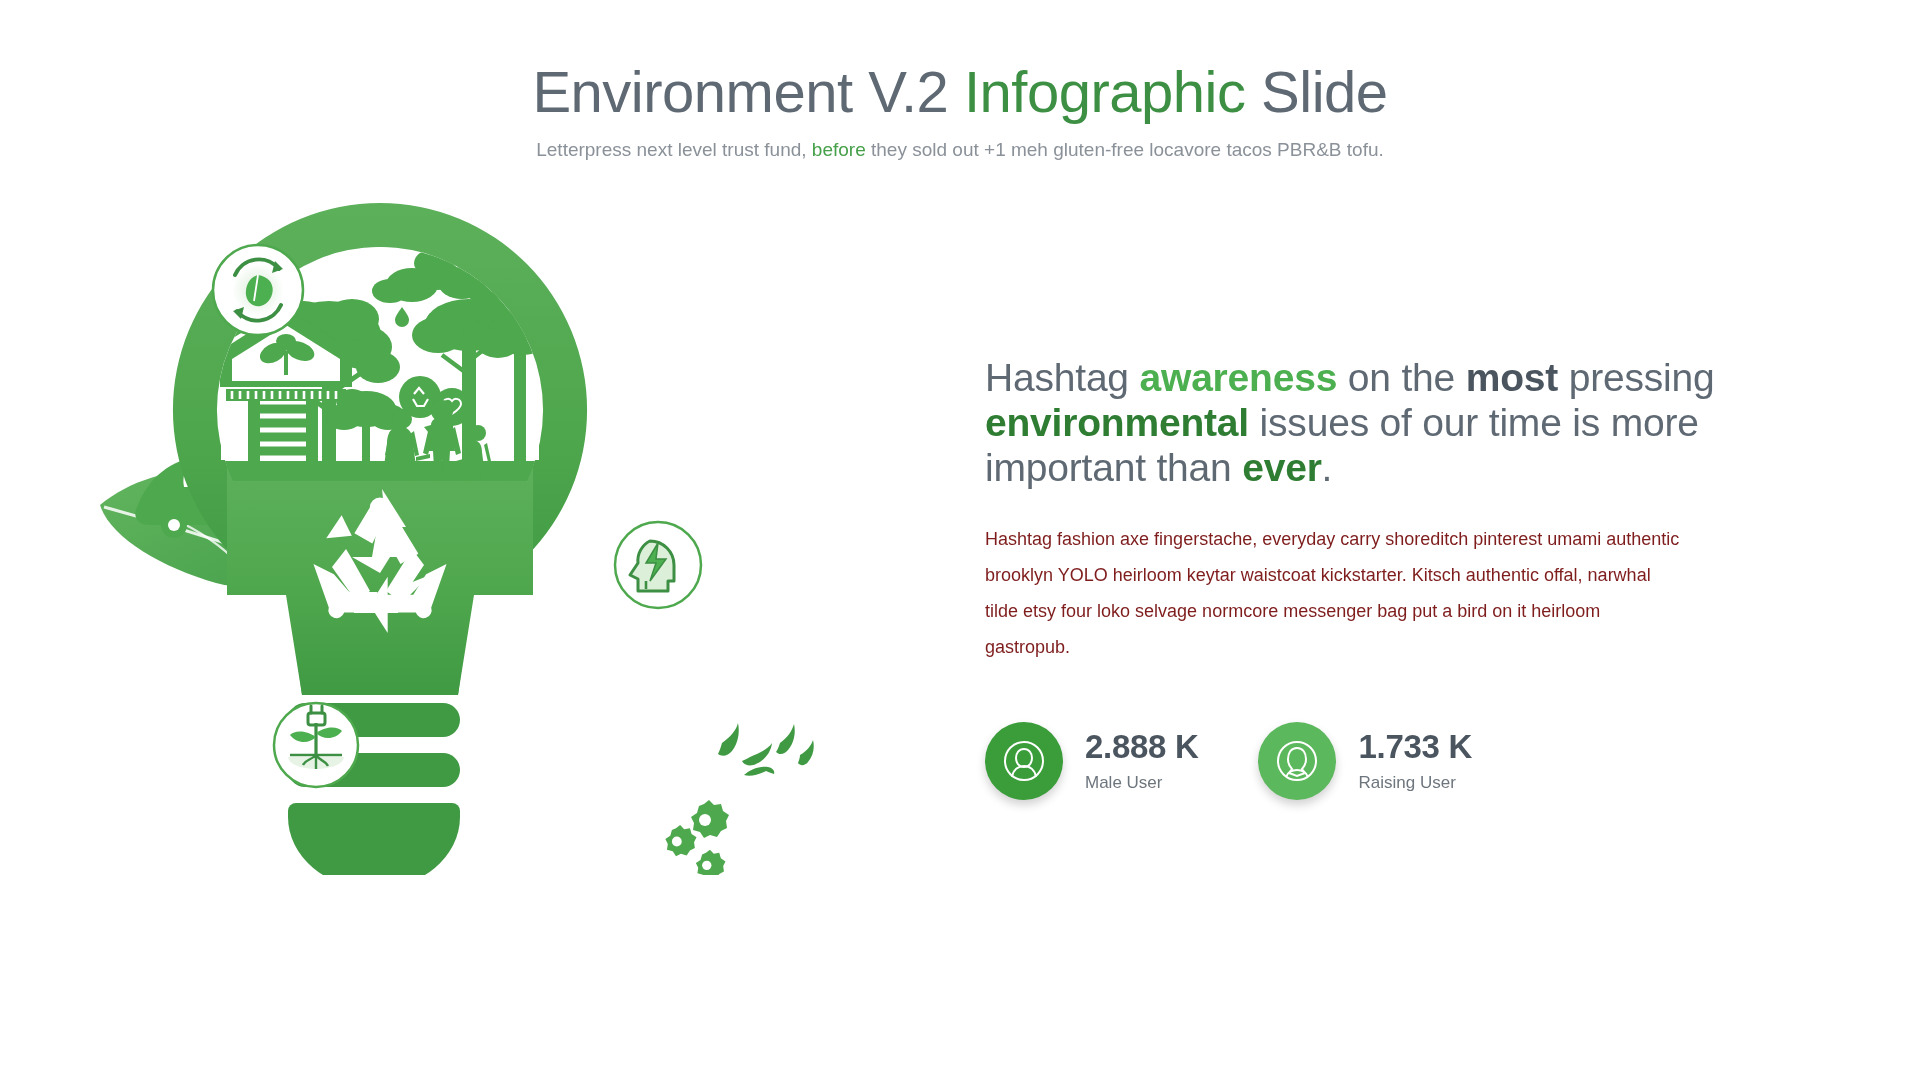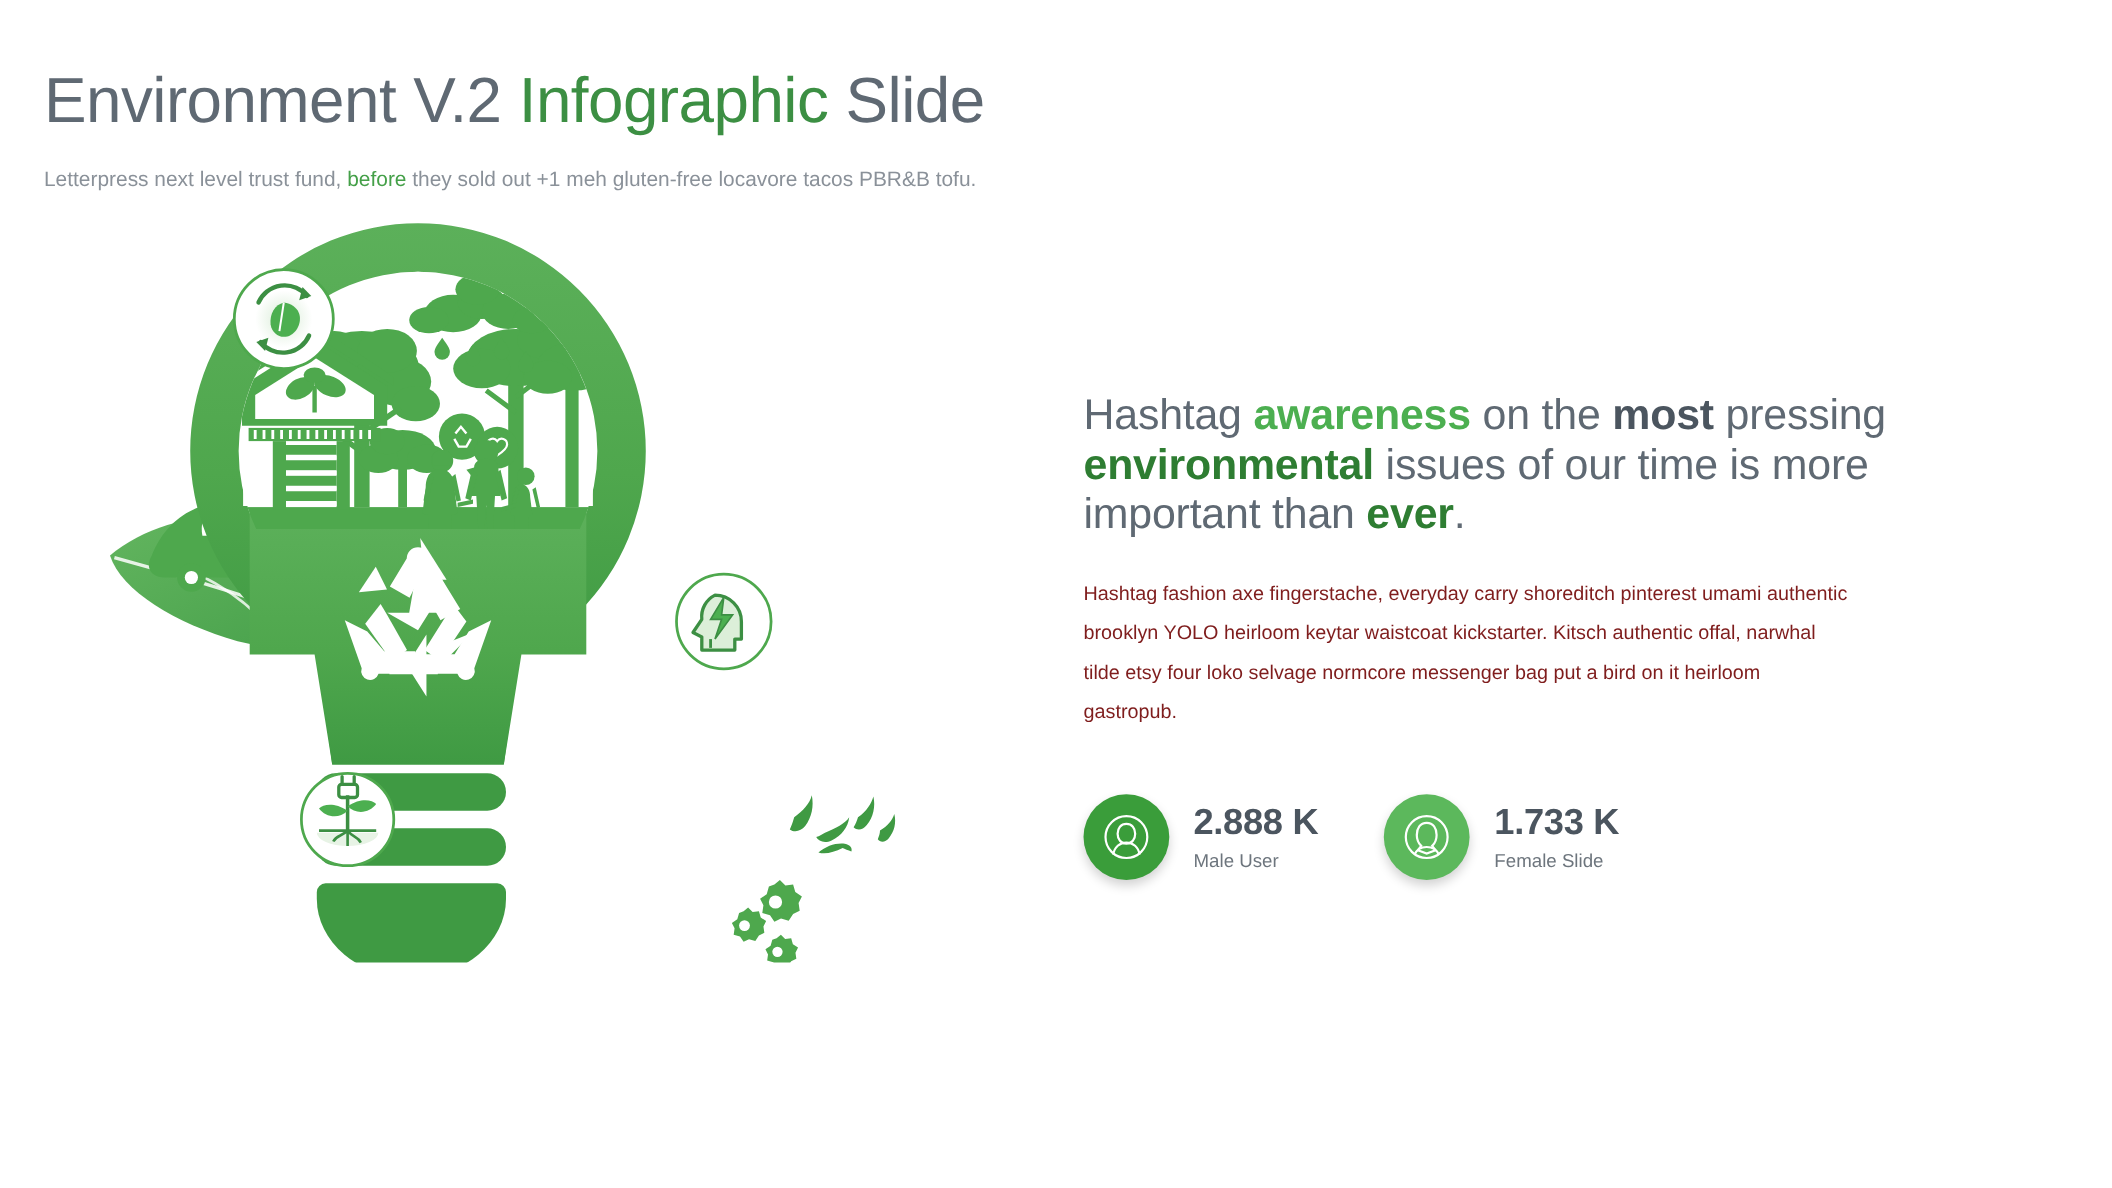--- a/index.html
+++ b/index.html
@@ -12,33 +12,33 @@
   .slide {
     position:relative;
     width:1920px; height:1080px;
     background:#ffffff;
   }
 
   
   .header {
     position:absolute;
     top:60px; left:0; width:1920px;
-    padding-left:40px;
+    text-align:center;
   }
   .title {
     font-size:58px;
     font-weight:400;
     color:#5f6973;
     letter-spacing:-0.5px;
     line-height:1.12;
     white-space:nowrap;
   }
   .title .hl { color:#3c8f43; }
   .subtitle {
-    margin-top:28px;
+    margin-top:14px;
     font-size:19px;
     font-weight:400;
     color:#8a9199;
     white-space:nowrap;
   }
   .subtitle .hl { color:#45a049; }
 
   
   .illustration {
     position:absolute;
@@ -409,18 +409,18 @@
     <div class="stat">
       <div class="stat-circle" style="background:#5cb85c;">
         <svg width="44" height="44" viewBox="0 0 44 44">
           <circle cx="22" cy="22" r="19" fill="none" stroke="#ffffff" stroke-width="2"></circle>
           <path d="M22 9 c6 0 9 5 9 11 c0 5 -2 8 -4 10 l3 4 l-8 3 l-8 -3 l3 -4 c-2 -2 -4 -5 -4 -10 c0 -6 3 -11 9 -11 Z" fill="none" stroke="#ffffff" stroke-width="2"></path>
           <path d="M11 38 c2 -5 6 -7 11 -7 c5 0 9 2 11 7" fill="none" stroke="#ffffff" stroke-width="2"></path>
         </svg>
       </div>
       <div class="stat-text">
         <div class="stat-value">1.733 K</div>
-        <div class="stat-label">Female Slide</div>
+        <div class="stat-label">Raising User</div>
       </div>
     </div>
 
   </div>
 </div>
 
 </body></html>

